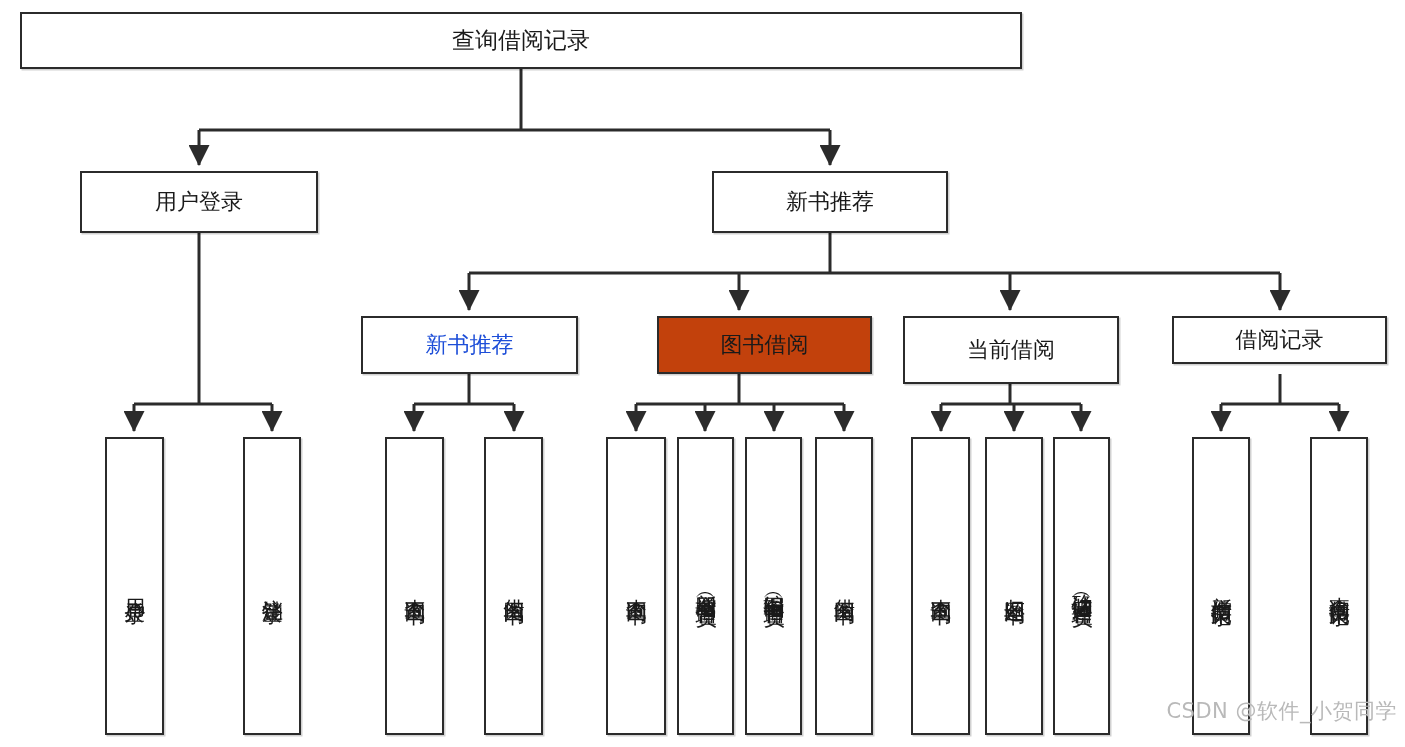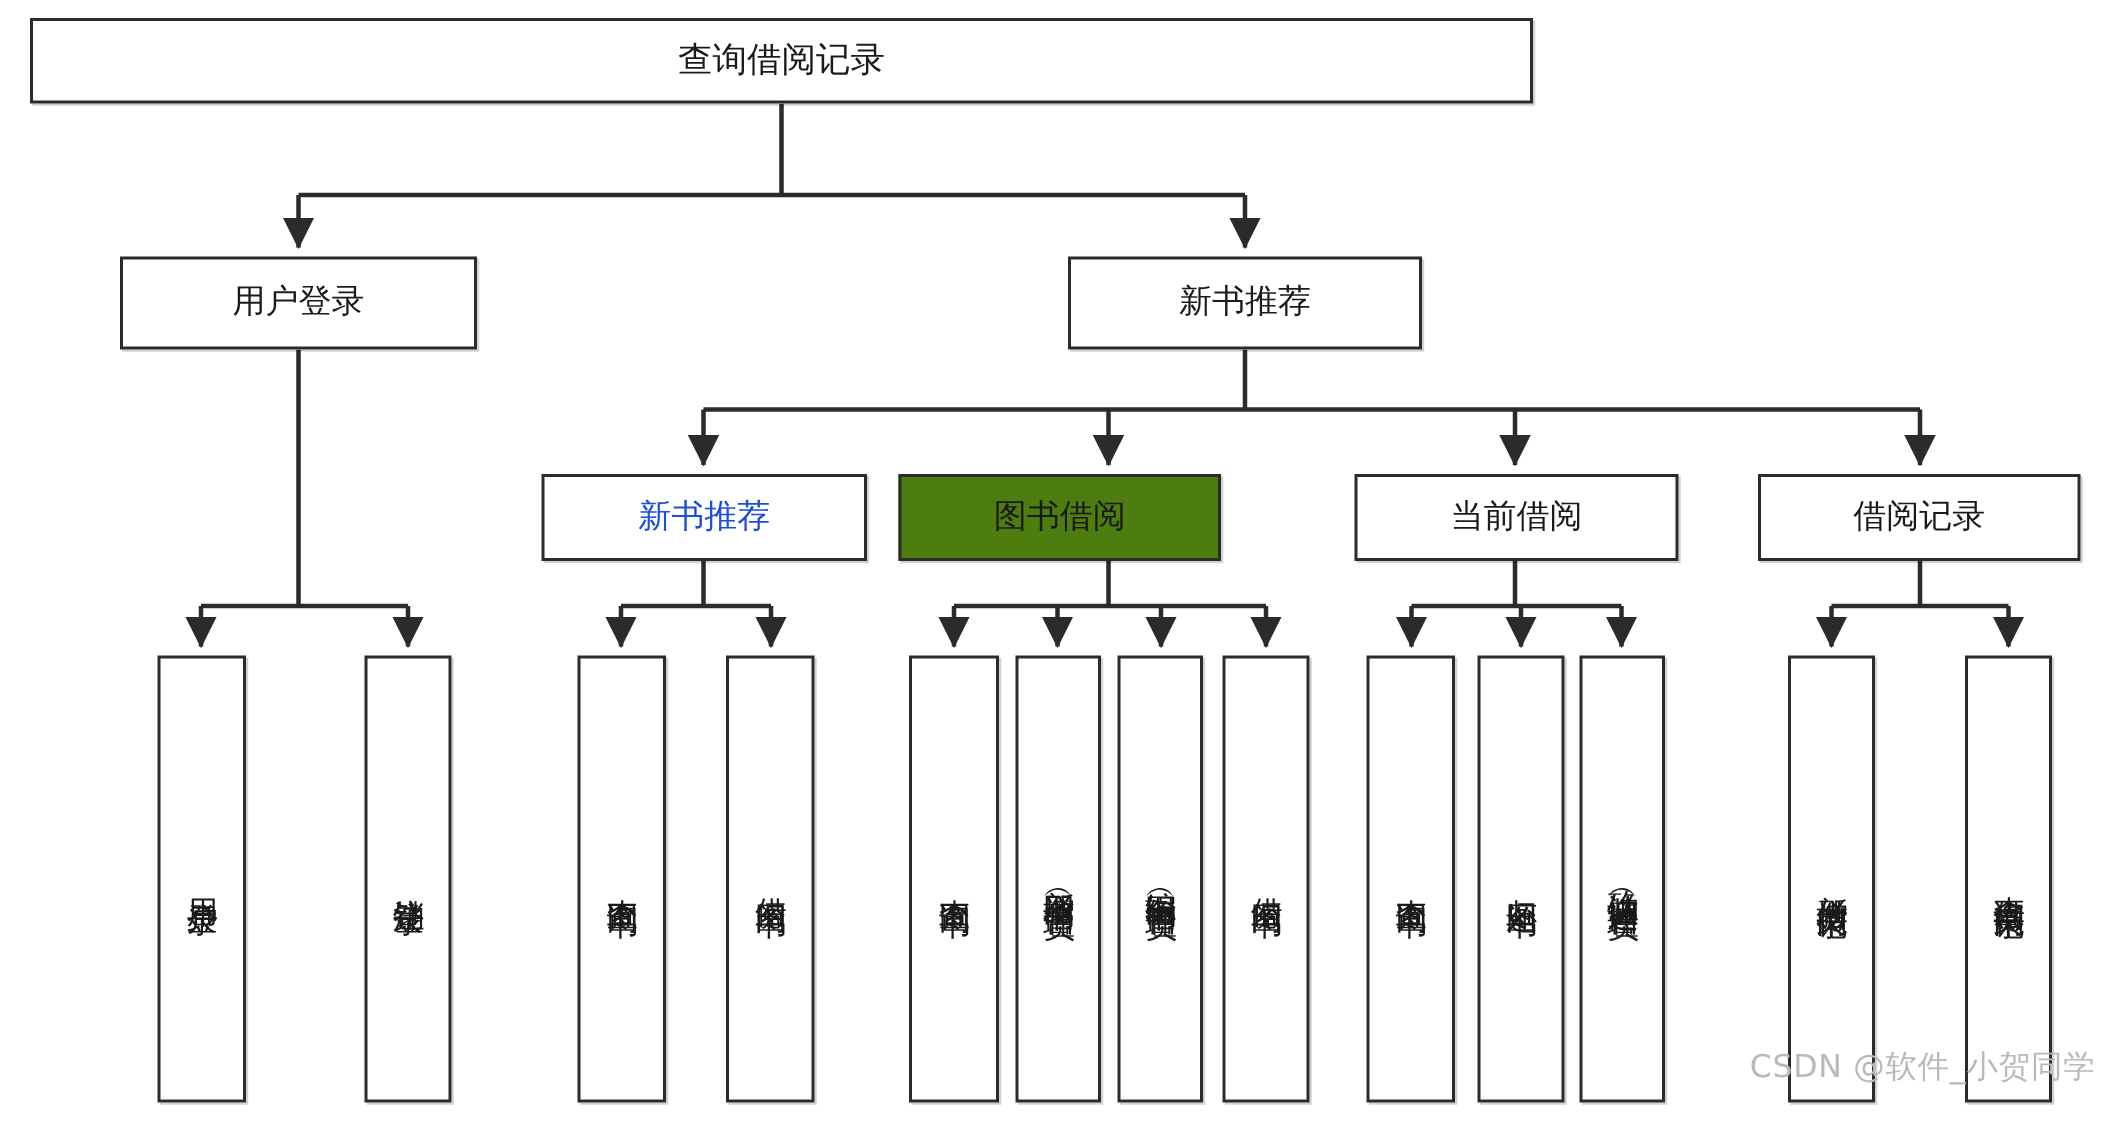--- a/index.html
+++ b/index.html
@@ -130,27 +130,27 @@
   <div class="node horizontal" style="left: 80px; top: 171px; width: 238px; height: 62px; border-color: rgb(43, 43, 43); background: rgb(255, 255, 255);">
     <span class="label" style="color: rgb(26, 26, 26);">用户登录</span>
   </div>
   <div class="node horizontal" style="left: 712px; top: 171px; width: 236px; height: 62px; border-color: rgb(43, 43, 43); background: rgb(255, 255, 255);">
     <span class="label" style="color: rgb(26, 26, 26);">新书推荐</span>
   </div>
 
   <div class="node horizontal" style="left: 361px; top: 316px; width: 217px; height: 58px; border-color: rgb(43, 43, 43); background: rgb(255, 255, 255);">
     <span class="label" style="color: #1d4ed8;">新书推荐</span>
   </div>
-  <div class="node horizontal" style="left: 599px; top: 316px; width: 215px; height: 58px; border-color: rgb(43, 43, 43); background: #4d7c0f;">
+  <div class="node horizontal" style="left: 657px; top: 316px; width: 215px; height: 58px; border-color: rgb(43, 43, 43); background: #c2410c;">
     <span class="label" style="color: rgb(26, 26, 26);">图书借阅</span>
   </div>
-  <div class="node horizontal" style="left: 903px; top: 316px; width: 216px; height: 58px; border-color: rgb(43, 43, 43); background: rgb(255, 255, 255);">
+  <div class="node horizontal" style="left: 903px; top: 316px; width: 216px; height: 68px; border-color: rgb(43, 43, 43); background: rgb(255, 255, 255);">
     <span class="label" style="color: rgb(26, 26, 26);">当前借阅</span>
   </div>
-  <div class="node horizontal" style="left: 1172px; top: 316px; width: 215px; height: 58px; border-color: rgb(43, 43, 43); background: rgb(255, 255, 255); align-items: center;">
+  <div class="node horizontal" style="left: 1172px; top: 316px; width: 215px; height: 48px; border-color: rgb(43, 43, 43); background: rgb(255, 255, 255); align-items: center;">
     <span class="label" style="color: rgb(26, 26, 26);">借阅记录</span>
   </div>
 
   <div class="node vertical" style="left: 105px; top: 437px; width: 59px; height: 298px; border-color: rgb(43, 43, 43); background: rgb(255, 255, 255);">
     <span class="label" style="color: rgb(26, 26, 26);">用户登录</span>
   </div>
   <div class="node vertical" style="left: 243px; top: 437px; width: 58px; height: 298px; border-color: rgb(43, 43, 43); background: rgb(255, 255, 255);">
     <span class="label" style="color: rgb(26, 26, 26);">注销登录</span>
   </div>
   <div class="node vertical" style="left: 385px; top: 437px; width: 59px; height: 298px; border-color: rgb(43, 43, 43); background: rgb(255, 255, 255);">

